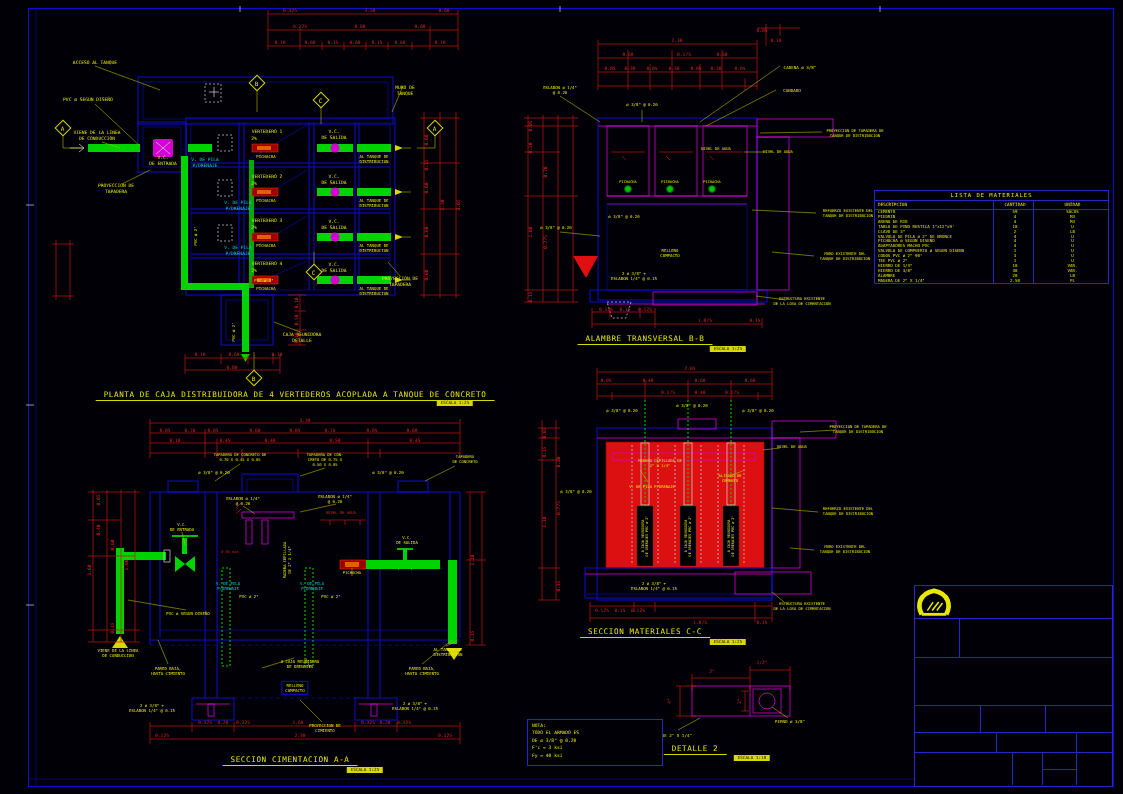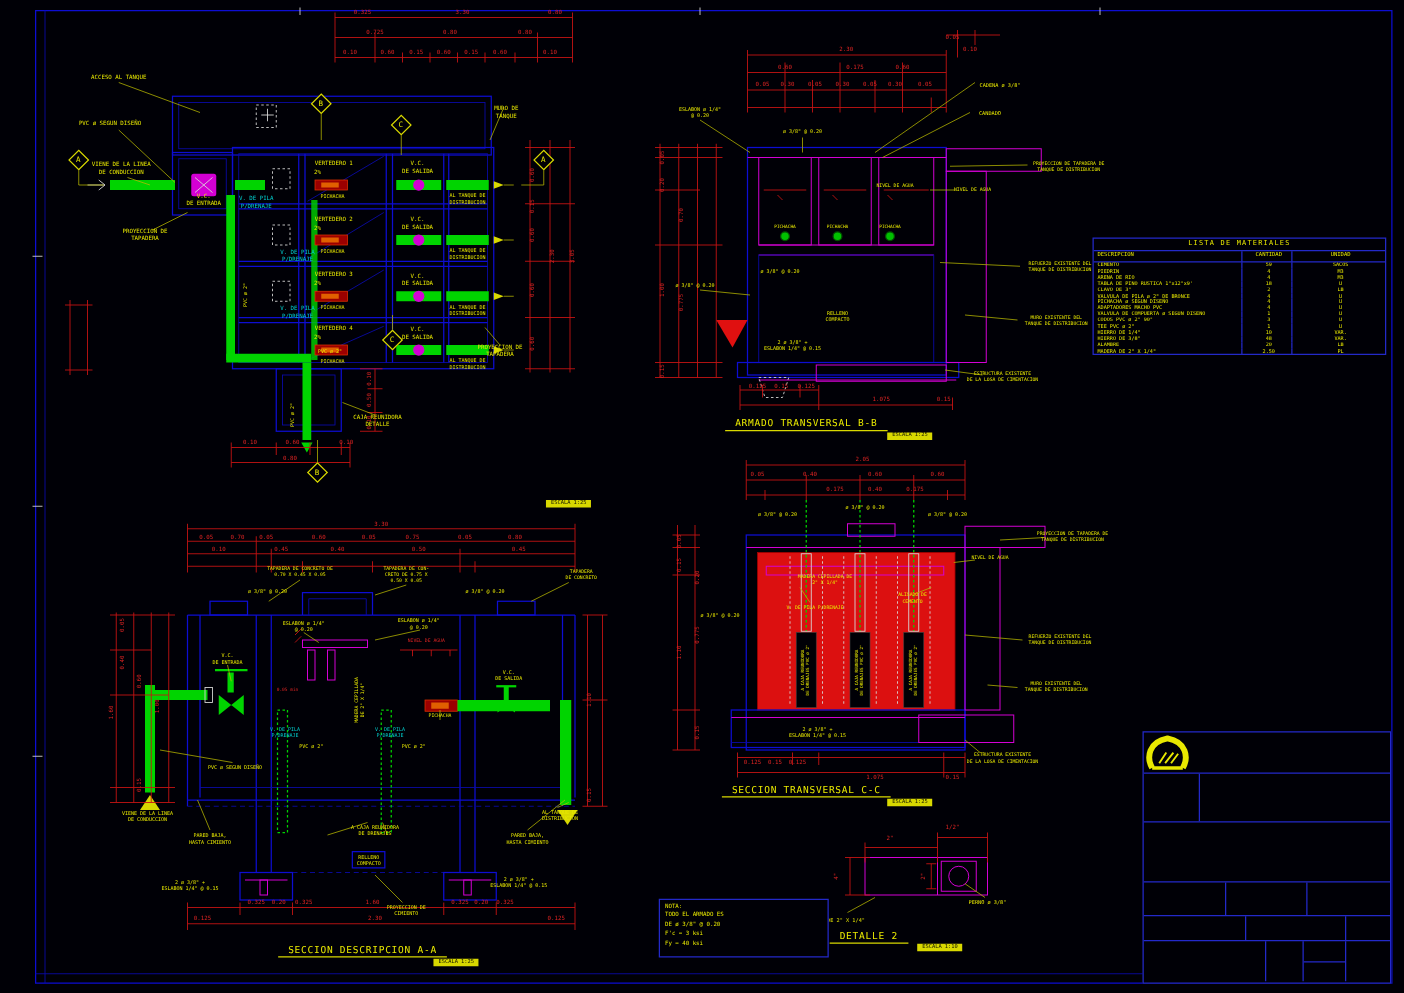--- a/index.html
+++ b/index.html
@@ -560,26 +560,27 @@
         <b>C</b>
       </div>
       <div class="marker" style="left: 314px; top: 272px;">
         <b>C</b>
       </div>
       <div class="marker" style="left: 254px; top: 378px;">
         <b>B</b>
       </div>
     </div>
 
+  <div class="vtitle" style="left:295px;top:390px;">PLANTA DE CAJA DISTRIBUIDORA DE 4 VERTEDEROS ACOPLADA A TANQUE DE CONCRETO</div>
   <div class="scale-badge" style="left:455px;top:400px;">ESCALA 1:25</div>
-  <div class="vtitle" style="left:645px;top:334px;">ARMADO TRANSVERSAL B-B</div>
+  <div class="vtitle" style="left:645px;top:334px;">ALAMBRE TRANSVERSAL B-B</div>
   <div class="scale-badge" style="left:728px;top:346px;">ESCALA 1:25</div>
-  <div class="vtitle" style="left:290px;top:755px;">SECCION DESCRIPCION A-A</div>
+  <div class="vtitle" style="left:290px;top:755px;">SECCION CIMENTACION A-A</div>
   <div class="scale-badge" style="left:365px;top:767px;">ESCALA 1:25</div>
-  <div class="vtitle" style="left:645px;top:627px;">SECCION TRANSVERSAL C-C</div>
+  <div class="vtitle" style="left:645px;top:627px;">SECCION MATERIALES C-C</div>
   <div class="scale-badge" style="left:728px;top:639px;">ESCALA 1:25</div>
   <div class="vtitle" style="left:695px;top:744px;">DETALLE 2</div>
   <div class="scale-badge" style="left:752px;top:755px;">ESCALA 1:10</div>
 
   <div id="mat">
     <div class="mat-title">LISTA DE MATERIALES</div>
     <div class="mat-head">
       <span>DESCRIPCION</span>
       <span>CANTIDAD</span>
       <span>UNIDAD</span>

